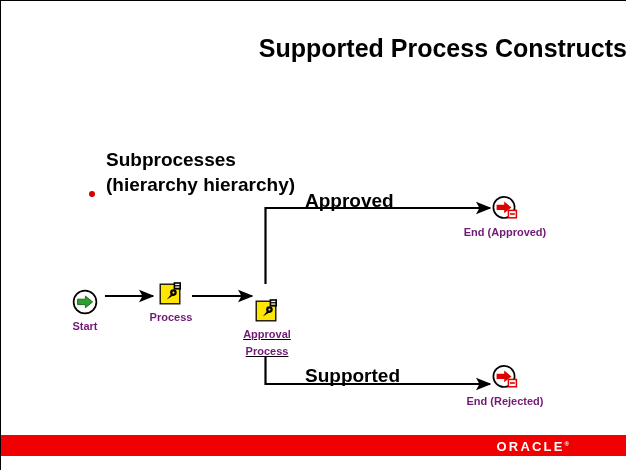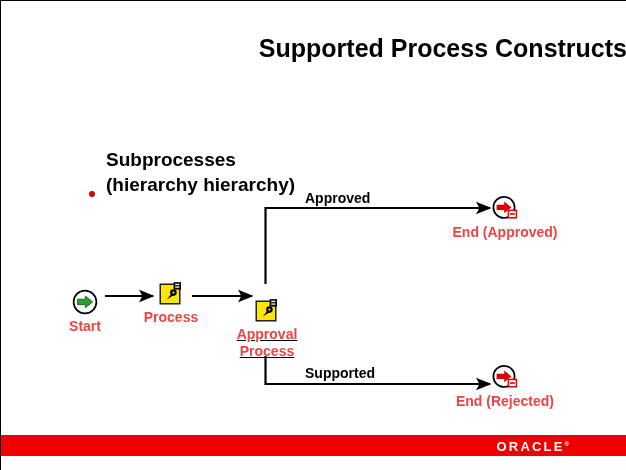--- a/index.html
+++ b/index.html
@@ -79,39 +79,39 @@
   .node {
     position: absolute;
     text-align: center;
   }
   .node-icon {
     display: block;
     margin: 0 auto;
   }
   .node-label {
     display: block;
-    font-size: 14px;
-    font-weight: bold;
-    color: #ef4444;
+    font-size: 11px;
+    font-weight: bold;
+    color: #701a75;
     line-height: 17px;
     margin-top: 3px;
     white-space: nowrap;
   }
   .node-label .lbl-line { display: block; }
 
   #node-start      { left: 52px;  top: 288px; width: 64px; }
   #node-init       { left: 112px; top: 279px; width: 116px; }
   #node-approval   { left: 222px; top: 296px; width: 88px; text-decoration: underline; }
   #node-end-approved { left: 436px; top: 194px; width: 136px; }
   #node-end-rejected { left: 436px; top: 363px; width: 136px; text-align: center; }
 
   
   .edge-label {
     position: absolute;
-    font-size: 14px;
+    font-size: 19px;
     font-weight: bold;
     color: #000000;
     white-space: nowrap;
   }
   #edge-label-approved { left: 304px; top: 189px; }
   #edge-label-rejected { left: 304px; top: 364px; }
 
   
   #footer-bar {
     position: absolute;

